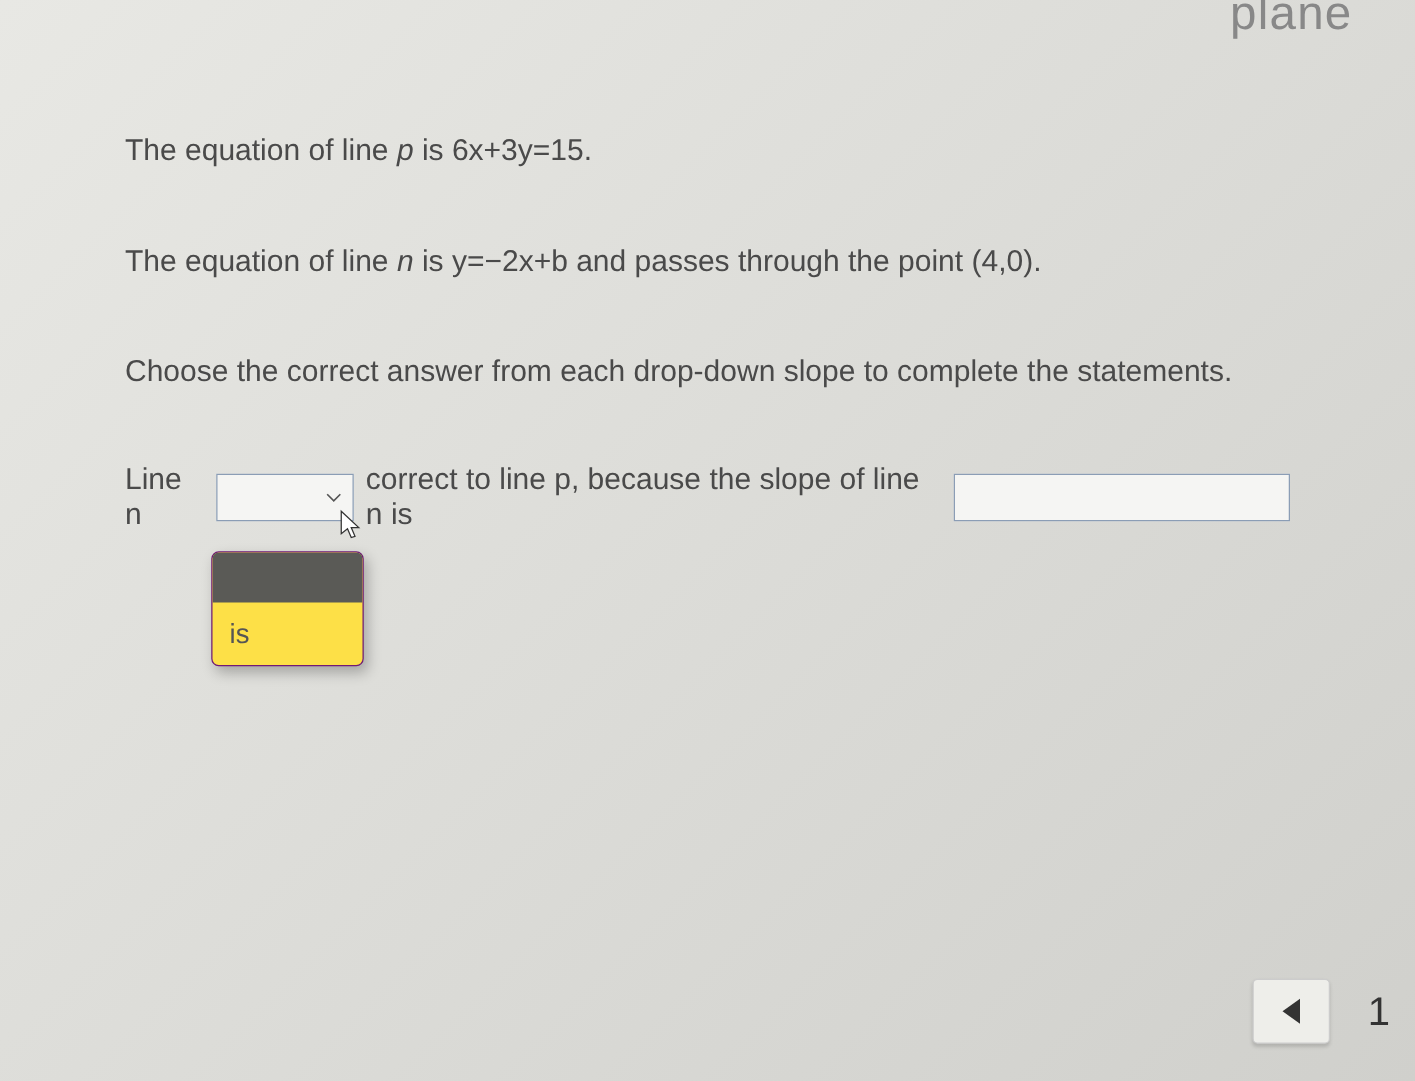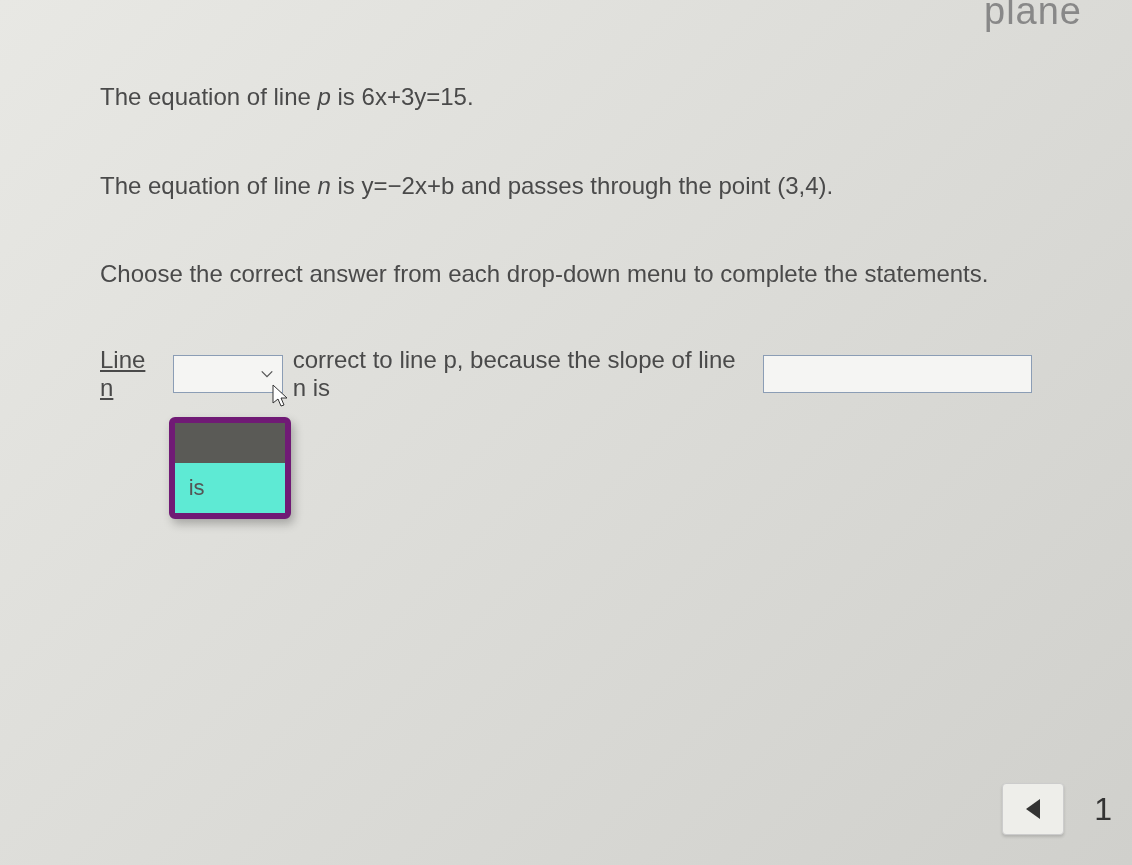--- a/index.html
+++ b/index.html
@@ -18,42 +18,41 @@
     }
     .partial-title {
       position: absolute;
       top: -10px;
       right: 50px;
       font-size: 38px;
       color: #888;
       letter-spacing: 1px;
     }
     .content {
-      padding: 80px 100px 0 100px;
+      padding: 104px 100px 0 100px;
     }
     .statement {
       font-size: 24px;
       color: #4a4a4a;
       margin-bottom: 55px;
       line-height: 1.4;
     }
     .italic {
       font-style: italic;
     }
     .answer-row {
       display: flex;
       align-items: center;
       font-size: 24px;
       color: #4a4a4a;
       position: relative;
       margin-top: 10px;
     }
     .label-text {
       margin-right: 12px;
-      text-decoration: underline;
     }
     .dropdown-container {
       position: relative;
       display: inline-block;
     }
     .dropdown-select {
       width: 110px;
       height: 38px;
       border: 1.5px solid #8b9db5;
       background: #f5f5f3;
@@ -73,22 +72,22 @@
       left: 98px;
       width: 20px;
       height: 26px;
       z-index: 15;
     }
     .dropdown-menu {
       position: absolute;
       top: 62px;
       left: -4px;
       width: 122px;
-      background: #5eead4;
-      border: 6px solid #701a75;
+      background: #fde047;
+      border: 1px solid #701a75;
       border-radius: 6px;
       box-shadow: 3px 5px 10px rgba(0,0,0,0.25);
       overflow: hidden;
       z-index: 10;
     }
     .dropdown-option {
       padding: 12px 14px;
       font-size: 22px;
       color: #555;
       cursor: pointer;
@@ -145,24 +144,24 @@
 <body>
 
 <div class="partial-title">plane</div>
 
 <div class="content">
   <p class="statement">
     <span>The equation of line </span><span class="italic">p</span><span> is 6x+3y=15.</span>
   </p>
 
   <p class="statement">
-    <span>The equation of line </span><span class="italic">n</span><span>  is y=−2x+b and passes through the point (3,4).</span>
+    <span>The equation of line </span><span class="italic">n</span><span>  is y=−2x+b and passes through the point (4,0).</span>
   </p>
 
-  <p class="statement">Choose the correct answer from each drop-down menu to complete the statements.</p>
+  <p class="statement">Choose the correct answer from each drop-down slope to complete the statements.</p>
 
   <div class="answer-row">
     <span class="label-text">Line n</span>
 
     <div class="dropdown-container">
       <div class="dropdown-select">
         <svg class="chevron" viewBox="0 0 16 16">
           <path d="M2 5 L8 11 L14 5" stroke="#555" stroke-width="1.5" fill="none"></path>
         </svg>
       </div>

